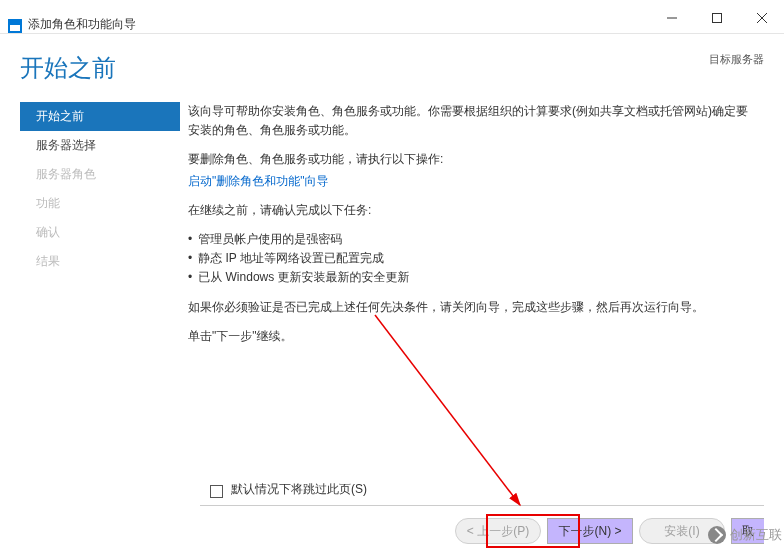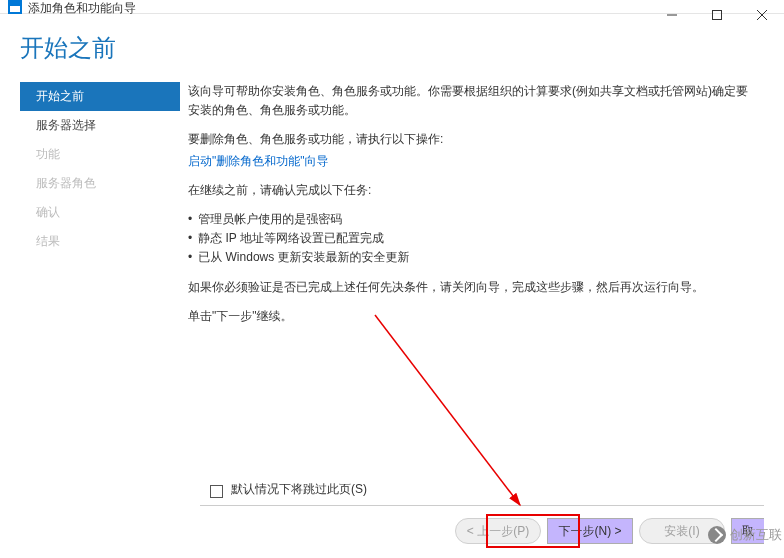--- a/index.html
+++ b/index.html
@@ -1,17 +1,17 @@
 <!DOCTYPE html>
 <html><head>
 <meta charset="utf-8">
 <style>
   * { box-sizing: border-box; margin: 0; padding: 0; }
   body { font-family: "Microsoft YaHei", "Segoe UI", sans-serif; font-size: 12px; color: #333; background: #fff; width: 784px; height: 558px; overflow: hidden; position: relative; }
-  .titlebar { height: 14px; display: flex; align-items: flex-start; padding: 0 0 0 8px; border-bottom: 1px solid #e5e5e5; }
+  .titlebar { height: 34px; display: flex; align-items: flex-end; padding: 0 0 0 8px; border-bottom: 1px solid #e5e5e5; }
   .titlebar .app-icon { width: 14px; height: 14px; background: #0078d7; margin-right: 6px; display: inline-block; position: relative; }
   .titlebar .app-icon::after { content:""; position:absolute; inset:2px; background:#fff; }
   .titlebar .app-icon::before { content:""; position:absolute; left:2px; right:2px; top:2px; height:4px; background:#0078d7; z-index:1;}
   .titlebar .title { flex: 1; font-size: 12px; }
   .win-controls { display: flex; }
   .win-btn { width: 45px; height: 30px; display:flex; align-items:center; justify-content:center; font-size: 13px; }
   .win-btn svg { width: 10px; height: 10px; }
   .header { display: flex; padding: 18px 20px 10px 20px; }
   .page-title { font-size: 24px; color: #1a75bb; font-weight: 400; flex: 1; }
   .server-info { text-align: right; font-size: 11px; color: #555; line-height: 1.4; }
@@ -59,29 +59,30 @@
           <line x1="0" y1="0" x2="10" y2="10" stroke="#333" stroke-width="1"></line>
           <line x1="10" y1="0" x2="0" y2="10" stroke="#333" stroke-width="1"></line>
         </svg>
       </div>
   </div>
 </div>
 
 <div class="header">
   <div class="page-title">开始之前</div>
   <div class="server-info">
+    <div>目标服务器</div>
   </div>
 </div>
 
 <div class="main">
   <div class="sidebar">
     <div class="side-item active">开始之前</div>
     <div class="side-item">服务器选择</div>
+    <div class="side-item disabled">服务器角色</div>
     <div class="side-item disabled">功能</div>
-    <div class="side-item disabled">服务器角色</div>
     <div class="side-item disabled">确认</div>
     <div class="side-item disabled">结果</div>
   </div>
   <div class="content">
     <p>该向导可帮助你安装角色、角色服务或功能。你需要根据组织的计算要求(例如共享文档或托管网站)确定要安装的角色、角色服务或功能。</p>
     <p style="margin-bottom:2px">要删除角色、角色服务或功能，请执行以下操作:</p>
     <p class="link">启动"删除角色和功能"向导</p>
     <p>在继续之前，请确认完成以下任务:</p>
     <ul>
       <li>管理员帐户使用的是强密码</li>

